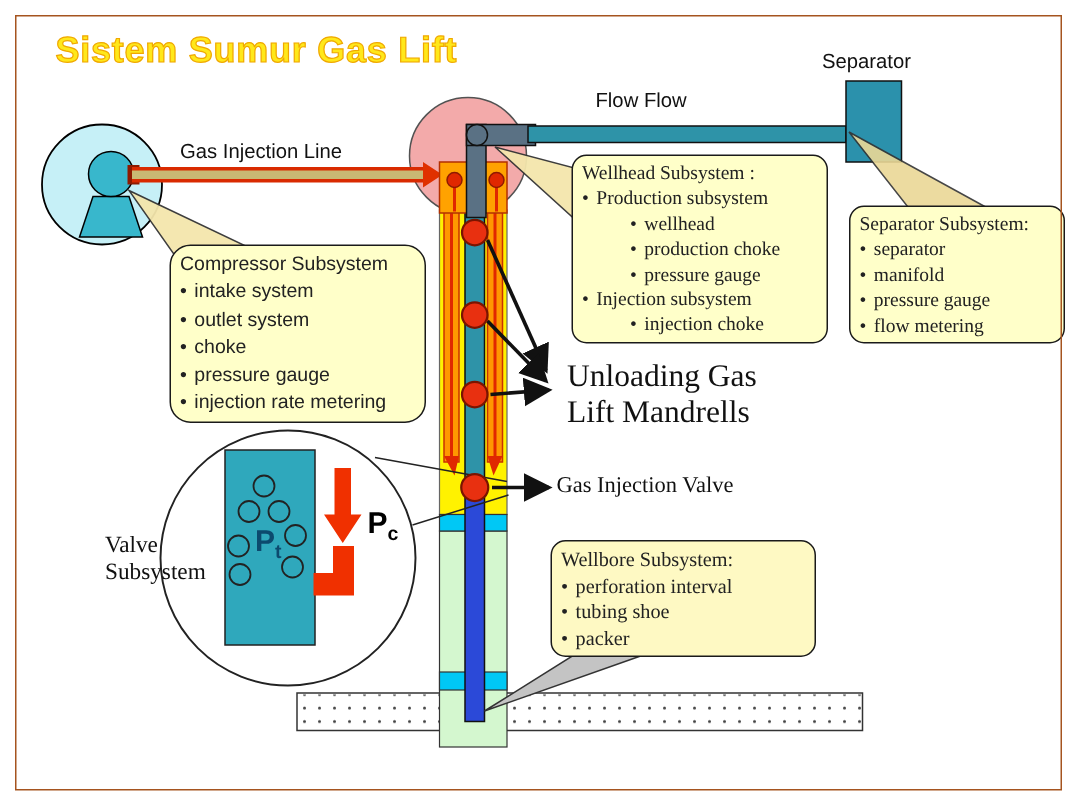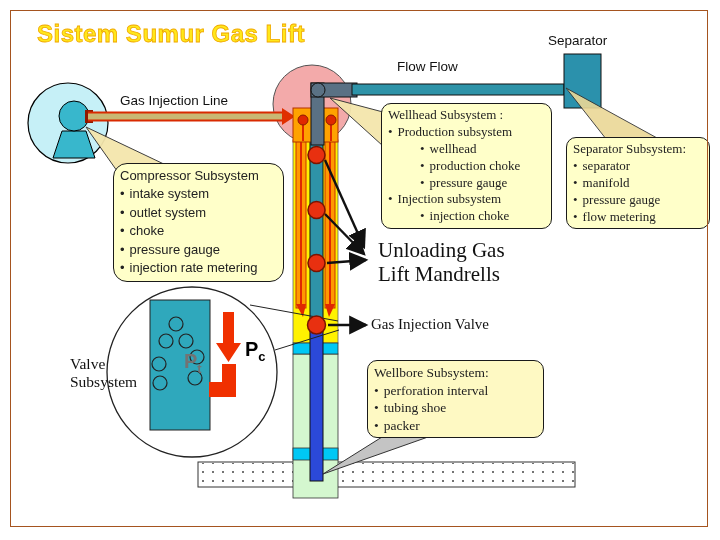--- a/index.html
+++ b/index.html
@@ -16,21 +16,21 @@
   #title{left:37px;top:20px;font-size:24px;font-weight:bold;color:#FFE81A;
          -webkit-text-stroke:0.8px #F0A800;letter-spacing:0.5px;}
   #separator-label{left:548px;top:33px;font-size:13.5px;}
   #flowline-label{left:397px;top:59px;font-size:13.5px;}
   #gasline-label{left:120px;top:93px;font-size:13.5px;}
   #unloading-label{left:378px;top:239px;font-size:21px;width:140px;white-space:normal;line-height:1.12;}
   #giv-label{left:371px;top:316px;font-size:15px;}
   #valvesub-label{left:70px;top:355px;font-size:15.5px;width:92px;white-space:normal;line-height:1.15;}
   .pbig{position:absolute;font-size:20px;font-weight:bold;font-family:"Liberation Sans",sans-serif;}
   .pbig sub{font-size:13px;}
-  #pt{left:184px;top:350px;color:#737373;}
+  #pt{left:170px;top:350px;color:#0c4a6e;}
   #pc{left:245px;top:338px;color:#000;}
   .callout{position:absolute;border:1.6px solid #1a1a1a;border-radius:10px;background:#FFFFC9;
            padding:3px 6px;color:#222;box-sizing:border-box;}
   .callout .ttl{white-space:nowrap;}
   .li{display:flex;align-items:flex-start;}
   .blt{margin-right:5px;}
   .lvl2{padding-left:32px;}
   #wellhead-box{left:381px;top:103px;width:171px;font-size:13px;line-height:1.3;}
   #separator-box{left:566px;top:137px;width:144px;font-size:13px;line-height:1.3;}
   #compressor-box{left:113px;top:163px;width:171px;font-size:13px;line-height:1.42;

